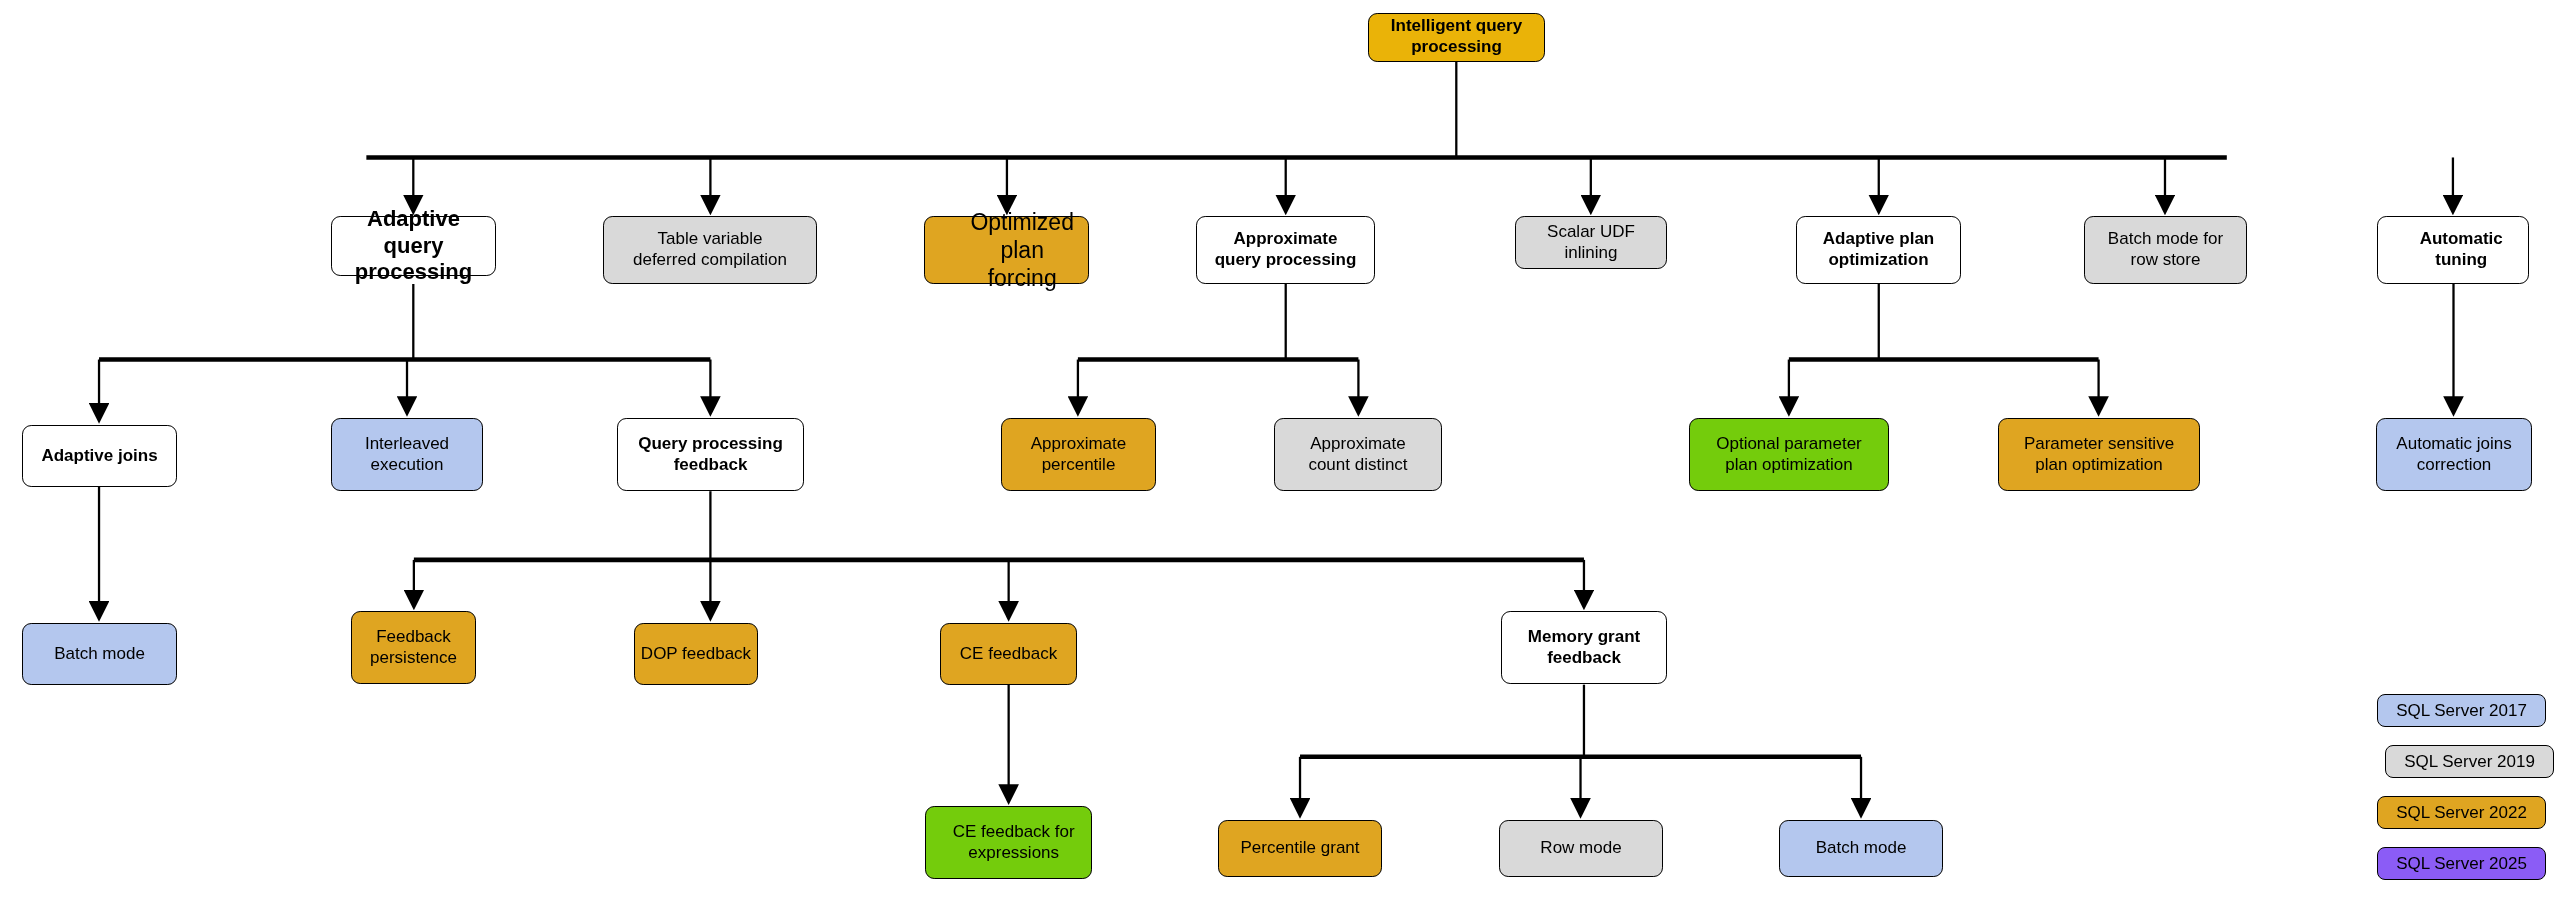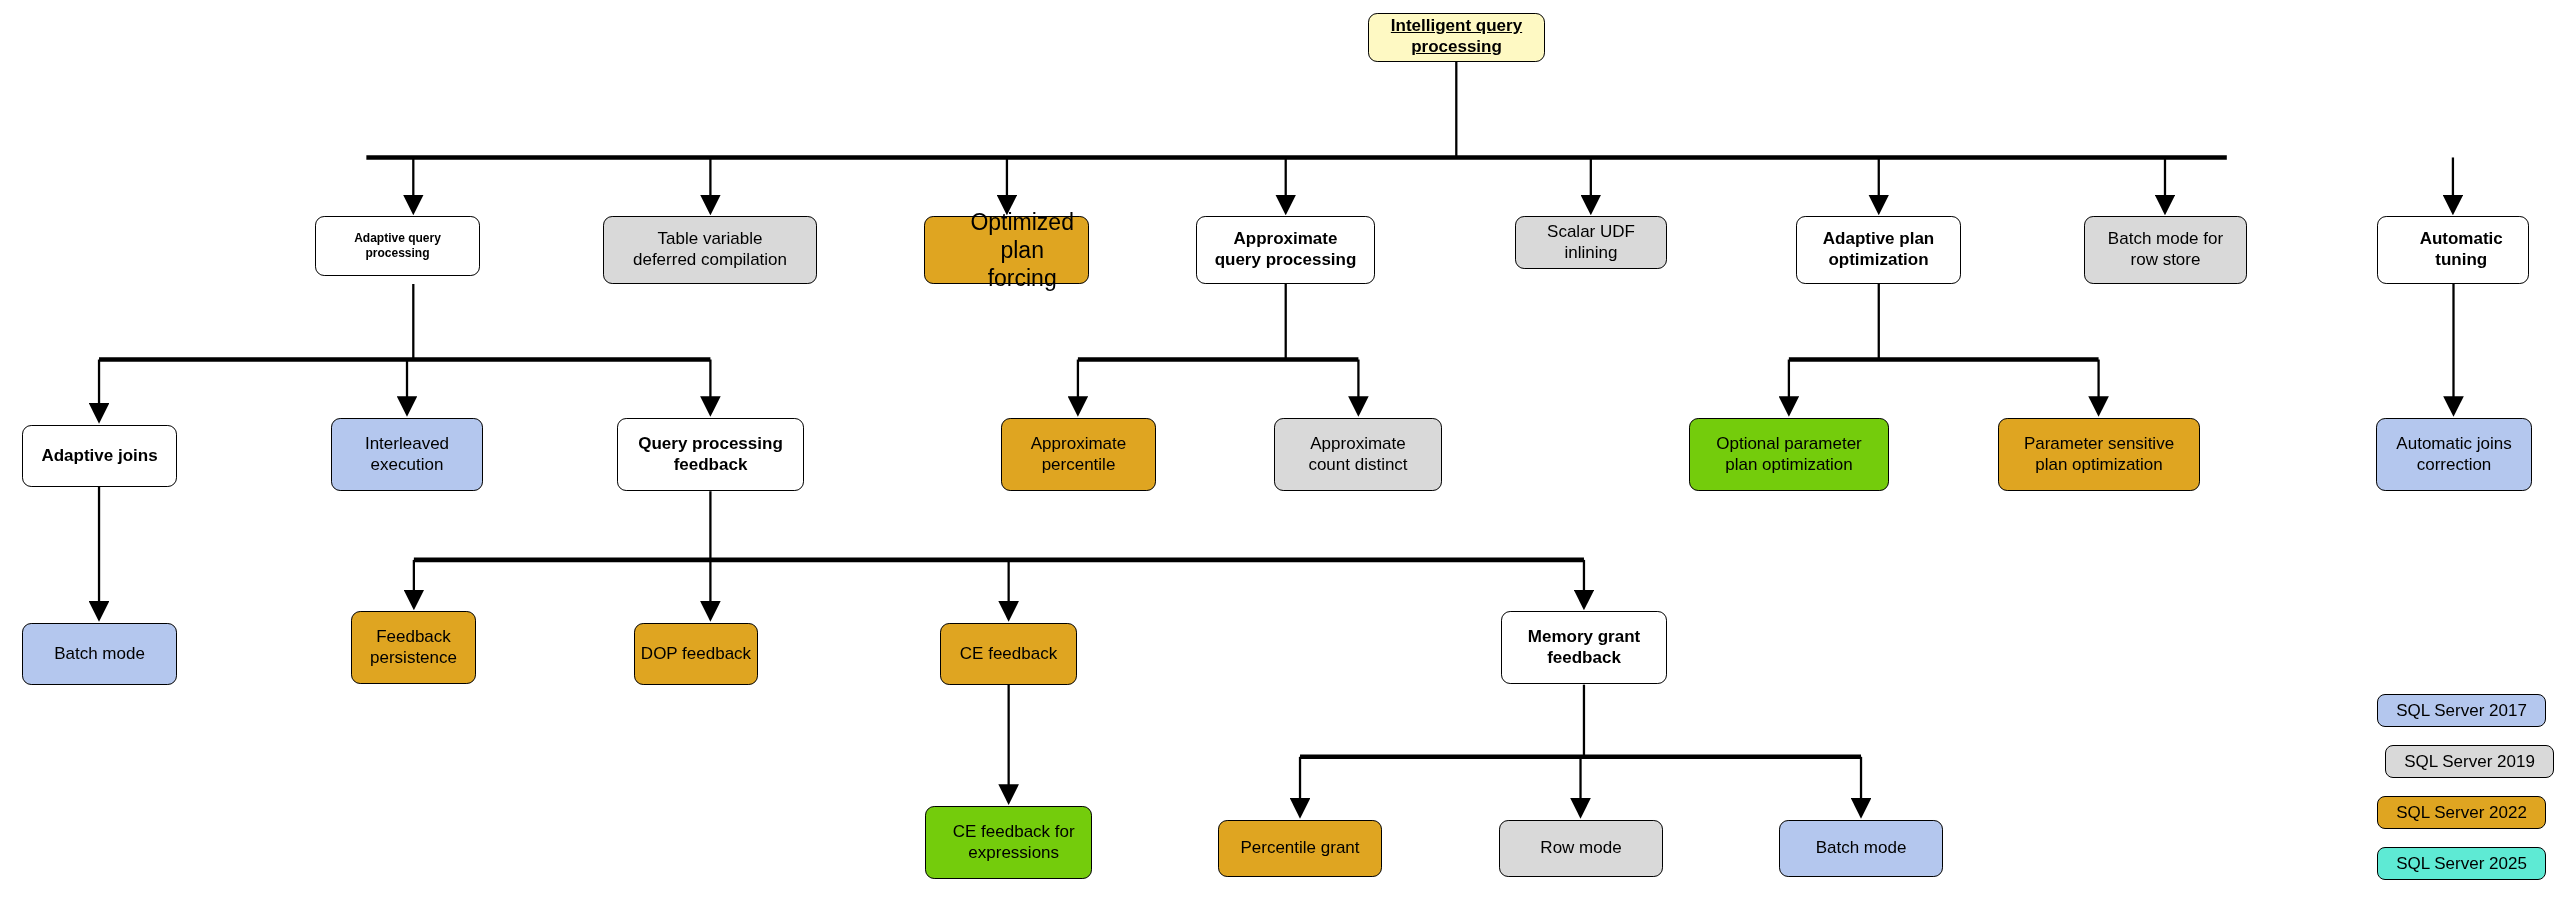--- a/index.html
+++ b/index.html
@@ -35,21 +35,21 @@
     line-height: 1.22;
     padding: 2.3px 4.6px;
     background: #ffffff;
     z-index: 2;
   }
   .node .lbl {
     display: block;
     width: 100%;
     white-space: pre-line;
   }
-  .n-root    { background: #fef9c3; font-weight: bold; text-decoration: underline; }
+  .n-root    { background: #eab308; font-weight: bold; }
   .n-white   { background: #ffffff; font-weight: bold; }
   .n-gray    { background: #d9d9d9; font-weight: normal; }
   .n-orange  { background: #dfa521; font-weight: normal; }
   .n-green   { background: #74cc0c; font-weight: normal; }
   .n-blue    { background: #b4c7ee; font-weight: normal; }
 
   .legend-item {
     position: absolute;
     box-sizing: border-box;
     border: 1.7px solid #000000;
@@ -57,21 +57,21 @@
     display: flex;
     align-items: center;
     justify-content: center;
     font-size: 17px;
     color: #000000;
     z-index: 2;
   }
   .lg-blue   { background: #b4c7ee; }
   .lg-gray   { background: #d9d9d9; margin-left: 8px; }
   .lg-orange { background: #dfa521; }
-  .lg-green  { background: #5eead4; }
+  .lg-green  { background: #8b5cf6; }
 </style>
 </head>
 <body>
 
 <div id="stage">
 
   <svg id="wires" viewBox="0 0 4500 1600" width="2576" height="916" xmlns="http://www.w3.org/2000/svg">
     <defs>
       <marker id="arrow" viewBox="0 0 12 12" refX="10" refY="6" markerWidth="9" markerHeight="9" orient="auto-start-reverse">
         <path d="M 0 0 L 12 6 L 0 12 z" fill="#000000"></path>
@@ -129,21 +129,21 @@
       <path d="M 3251 1322 L 3251 1424" stroke-width="4" marker-end="url(#arrow)"></path>
     </g>
   </svg>
 
   <div class="node n-root" style="left:1368px; top:12.6px; width:177px; height:49px; font-size:17px;">
     <span class="lbl">Intelligent query
 processing</span>
   </div>
 
   <div id="nodes-layer">
-      <div class="node n-white" style="left: 315px; top: 216px; width: 165px; height: 60px; font-size: 12px;">
+      <div class="node n-white" style="left: 331px; top: 216px; width: 165px; height: 60px; font-size: 22px;">
         <span class="lbl">Adaptive query
 processing</span>
       </div>
       <div class="node n-gray" style="left: 603px; top: 216px; width: 214px; height: 68px; font-size: 17px;">
         <span class="lbl">Table variable
 deferred compilation</span>
       </div>
       <div class="node n-orange" style="left: 924px; top: 216px; width: 165px; height: 68px; font-size: 23px; padding-left: 36px;">
         <span class="lbl">Optimized plan
 forcing</span>

